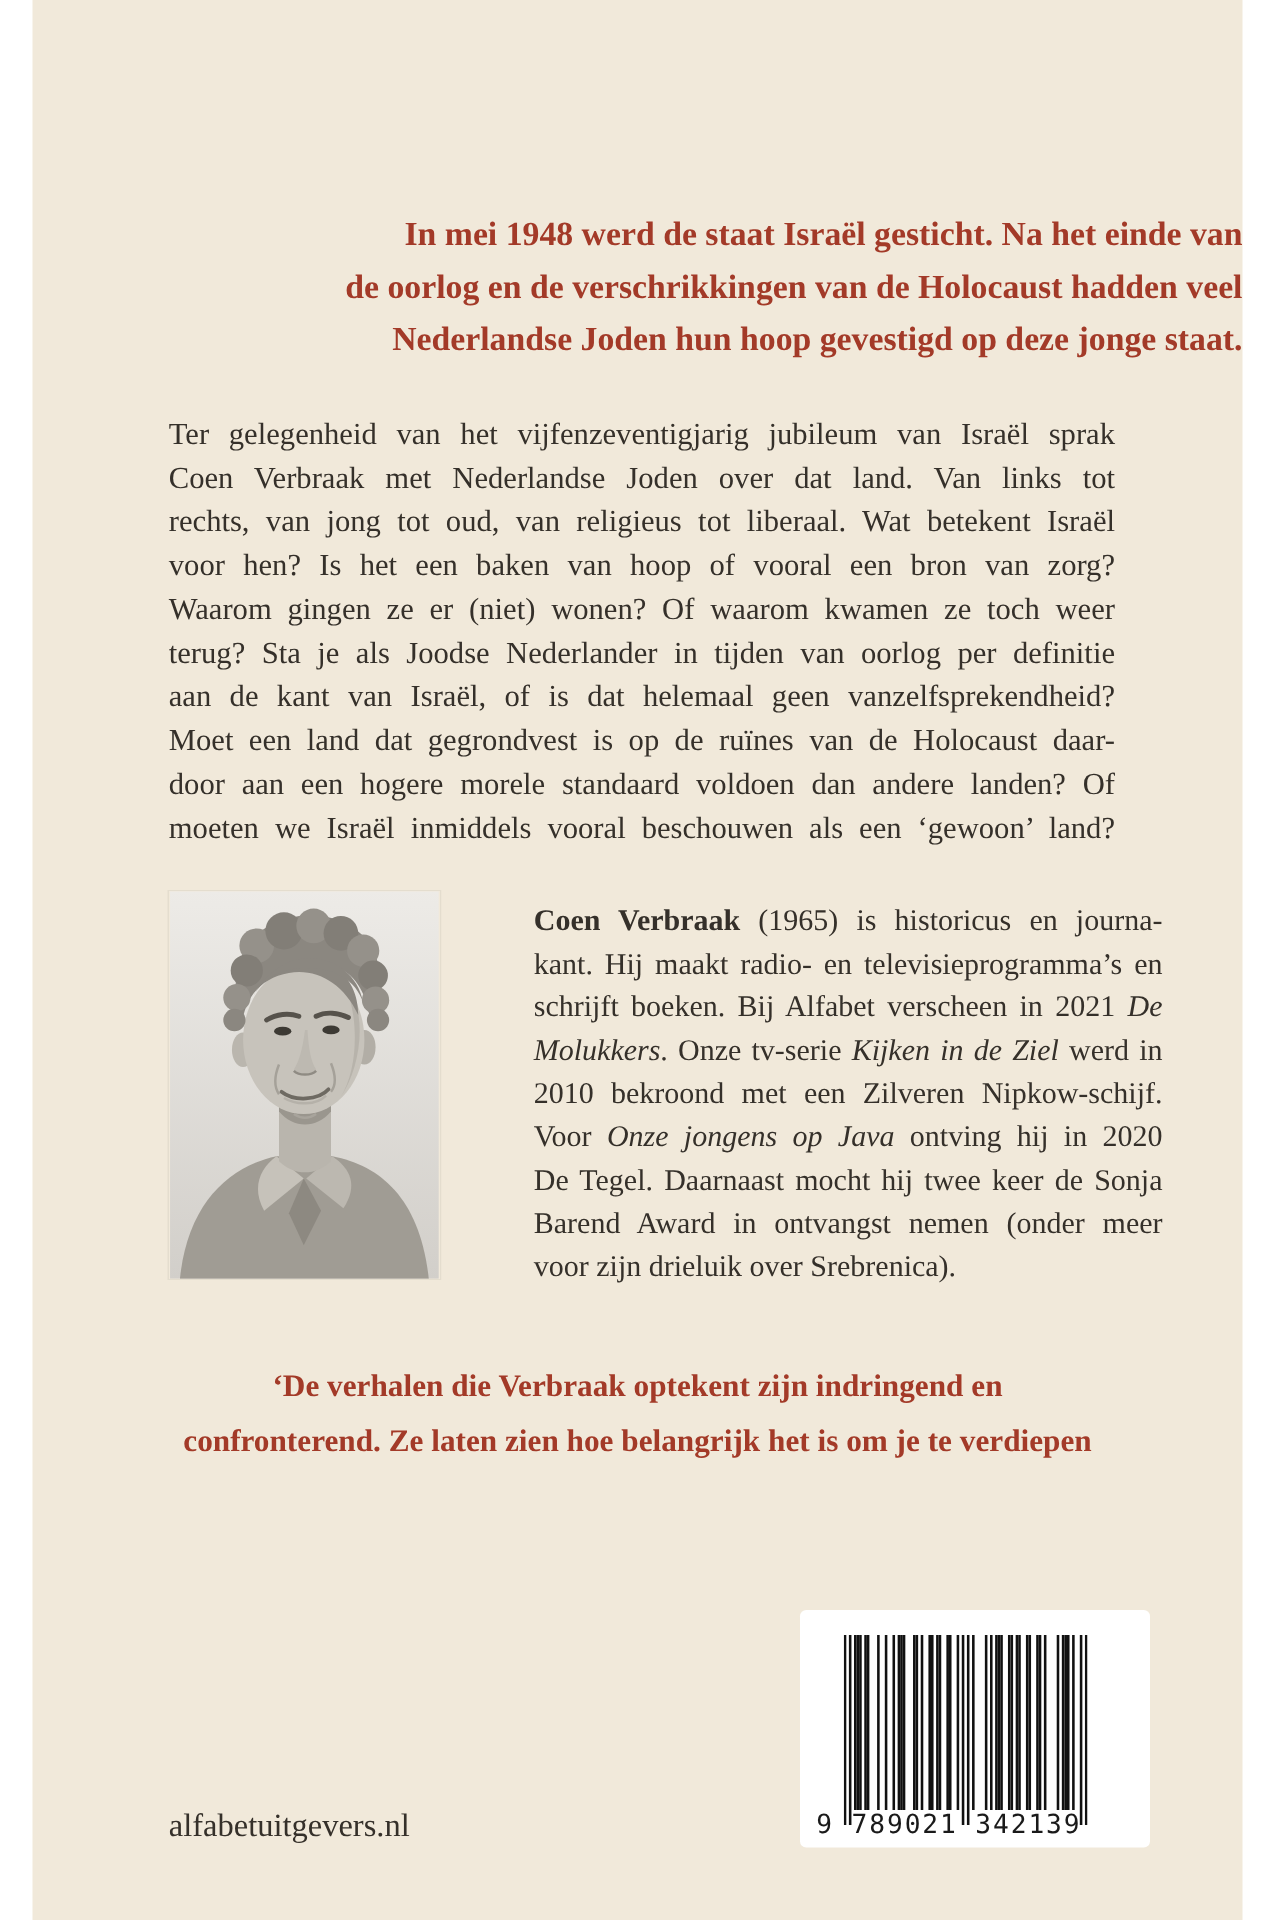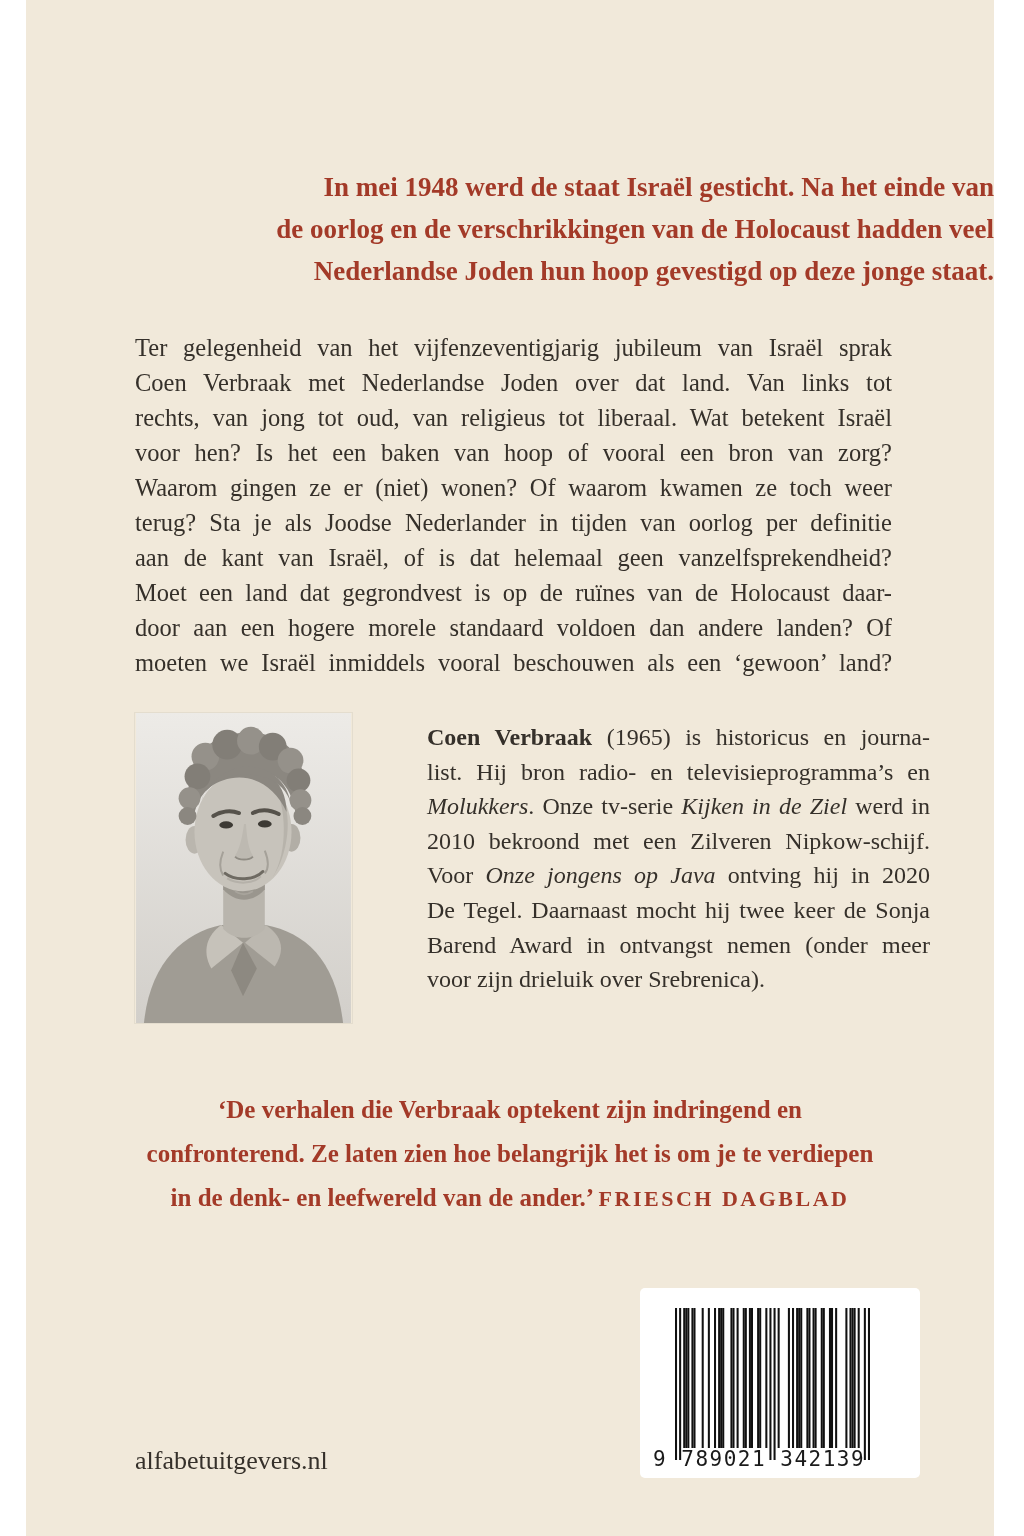--- a/index.html
+++ b/index.html
@@ -135,33 +135,33 @@
       <path d="M100,145 C104,149 114,149 118,145" stroke="#8f8b83" stroke-width="2" fill="none"></path>
       <path d="M88,140 C84,150 84,158 88,164" stroke="#a5a199" stroke-width="2" fill="none"></path>
       <path d="M130,139 C134,149 134,157 130,162" stroke="#a5a199" stroke-width="2" fill="none"></path>
       <path d="M90,162 C100,170 120,169 128,160" stroke="#6e6a62" stroke-width="3" fill="none" stroke-linecap="round"></path>
       <path d="M92,167 C102,173 118,173 126,165" stroke="#b5b1a9" stroke-width="2" fill="none"></path>
       <path d="M100,180 C106,184 112,184 118,180" stroke="#a8a49c" stroke-width="2" fill="none"></path>
     </svg>
 
     <div class="bio">
         <div class="line"><span class="seg-b">Coen Verbraak</span><span class="seg-n"> (1965) is historicus en journa-</span></div>
-        <div class="line"><span class="seg-n">list. Hij bron radio- en televisieprogramma’s en</span></div>
+        <div class="line"><span class="seg-n">kant. Hij maakt radio- en televisieprogramma’s en</span></div>
+        <div class="line"><span class="seg-n">schrijft boeken. Bij Alfabet verscheen in 2021 </span><span class="seg-i">De</span></div>
         <div class="line"><span class="seg-i">Molukkers</span><span class="seg-n">. Onze tv-serie </span><span class="seg-i">Kijken in de Ziel</span><span class="seg-n"> werd in</span></div>
         <div class="line"><span class="seg-n">2010 bekroond met een Zilveren Nipkow-schijf.</span></div>
         <div class="line"><span class="seg-n">Voor </span><span class="seg-i">Onze jongens op Java</span><span class="seg-n"> ontving hij in 2020</span></div>
         <div class="line"><span class="seg-n">De Tegel. Daarnaast mocht hij twee keer de Sonja</span></div>
         <div class="line"><span class="seg-n">Barend Award in ontvangst nemen (onder meer</span></div>
         <div class="line"><span class="seg-n">voor zijn drieluik over Srebrenica).</span></div>
       </div>
 
     <div class="quote">
         <div class="line"><span class="seg-n">‘De verhalen die Verbraak optekent zijn indringend en</span></div>
         <div class="line"><span class="seg-n">confronterend. Ze laten zien hoe belangrijk het is om je te verdiepen</span></div>
-        <div class="line"><span class="seg-n">in de denk- en leefwereld van de ander.’ </span><span class="seg-src">FRIESCH DAGBLAD</span></div>
       </div>
 
     <div class="barcode-box">
       <svg id="barcode-bars" viewBox="0 0 195 152" preserveAspectRatio="none" xmlns="http://www.w3.org/2000/svg">
           <rect x="0.00" y="0" width="2.05" height="152"></rect>
           <rect x="4.11" y="0" width="2.05" height="152"></rect>
           <rect x="8.21" y="0" width="2.05" height="140"></rect>
           <rect x="10.26" y="0" width="2.05" height="140"></rect>
           <rect x="12.32" y="0" width="2.05" height="140"></rect>
           <rect x="16.42" y="0" width="2.05" height="140"></rect>

